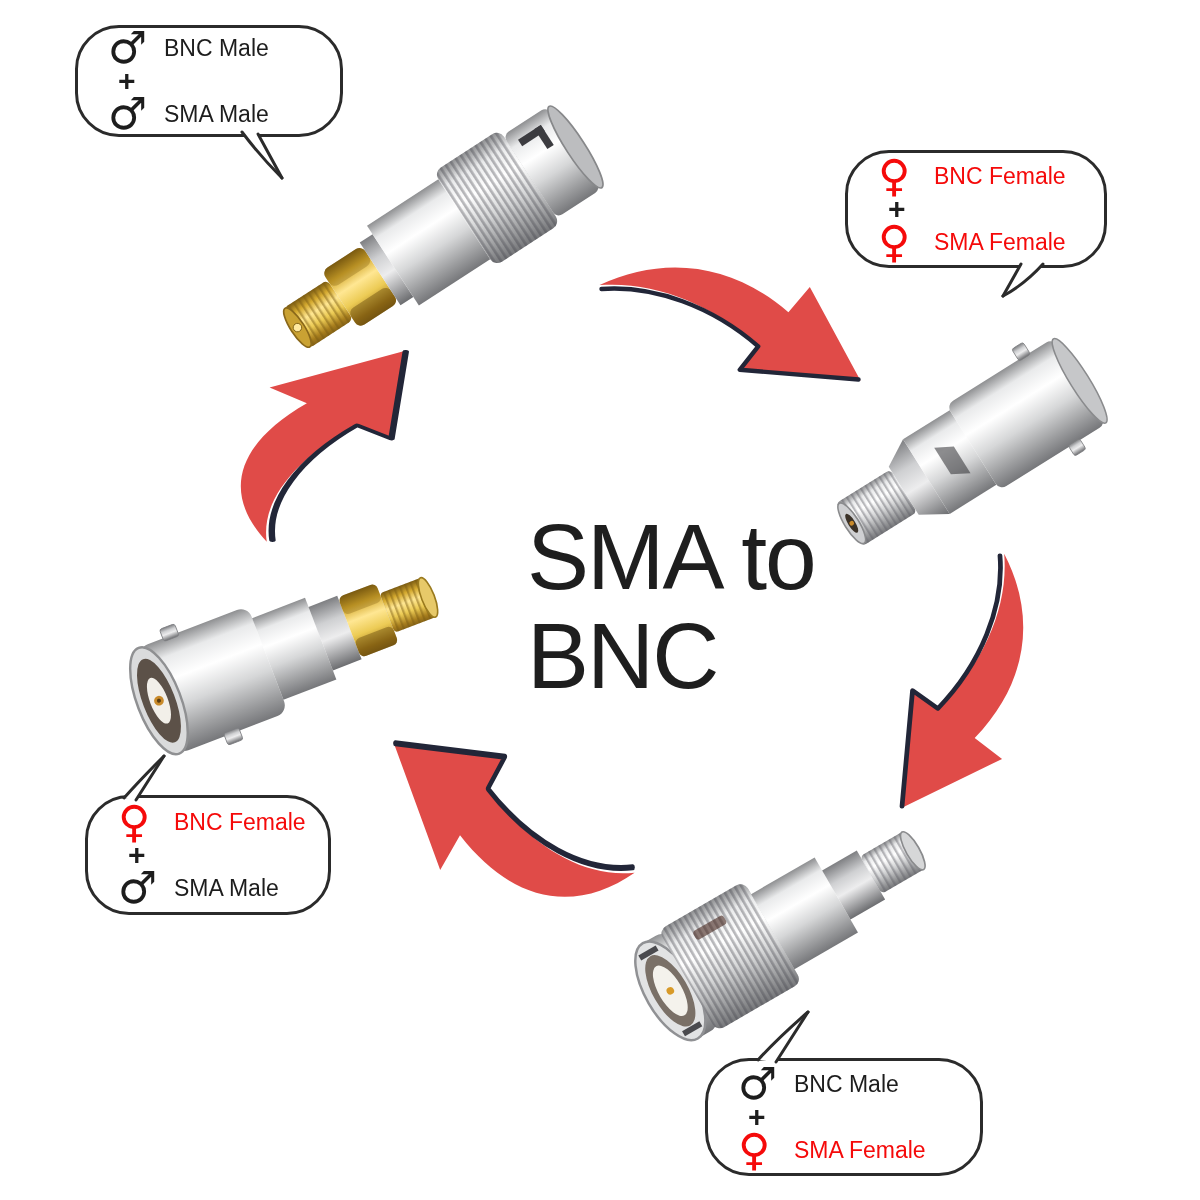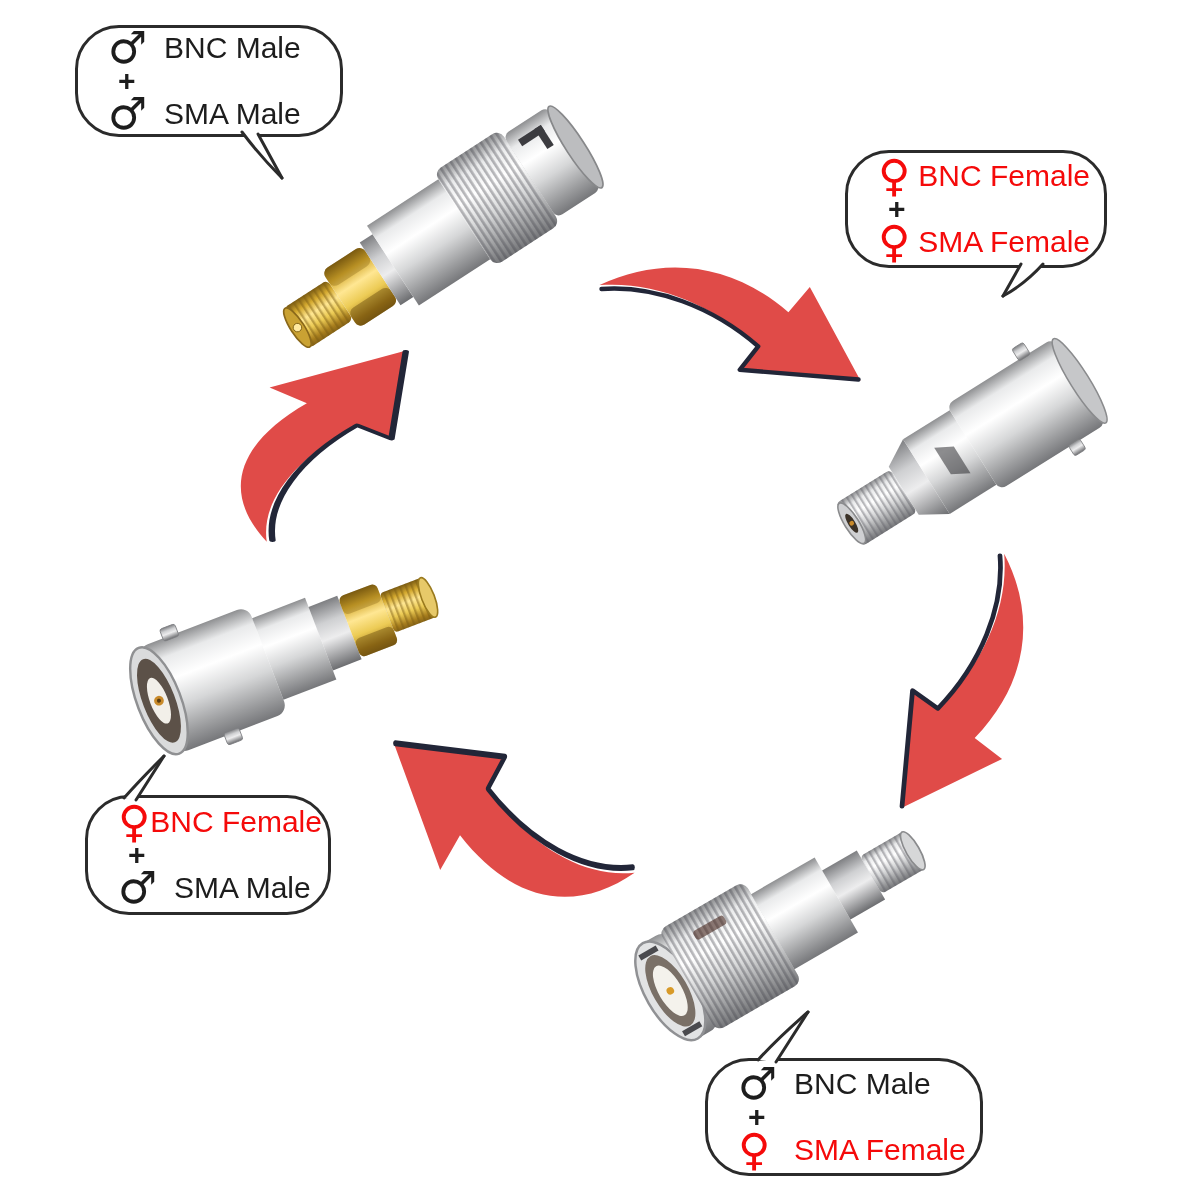--- a/index.html
+++ b/index.html
@@ -7,21 +7,21 @@
           font-family:"Liberation Sans",sans-serif;}
 
   
   .bubble{position:absolute;box-sizing:border-box;background:#fff;
           border:3px solid var(--bubble-border,#2b2b2b);border-radius:44px;
           display:flex;flex-direction:column;justify-content:center;
           padding:4px 14px 4px 30px;z-index:5;}
   .b-line{display:flex;align-items:center;height:46px;}
   .gsym{font-family:"DejaVu Sans",sans-serif;font-size:44px;font-weight:700;
         width:56px;line-height:44px;text-align:left;}
-  .glabel{font-size:30px;font-weight:500;letter-spacing:0;white-space:nowrap;}
+  .glabel{font-size:23px;font-weight:500;letter-spacing:0;white-space:nowrap;}
   .b-plus{font-size:30px;font-weight:700;height:26px;line-height:22px;
           padding-left:10px;color:var(--male,#1d1d1d);}
   [data-gender="male"]{color:var(--male,#1d1d1d);}
   [data-gender="female"]{color:var(--female,#f50a0a);}
   .tail{position:absolute;z-index:6;}
   .tail .t-fill{fill:#fff;stroke:none;}
   .tail .t-edge{fill:none;stroke:var(--bubble-border,#2b2b2b);stroke-width:3;stroke-linecap:round;}
 
   
   .title{position:absolute;left:527px;top:508px;color:var(--title,#1e1e1e);
@@ -175,20 +175,24 @@
     </g>
     <g>
       <rect x="182" y="48" width="88" height="104" fill="url(#met)"></rect>
       <rect x="270" y="66" width="48" height="68" fill="url(#metD)"></rect>
       <rect x="318" y="74" width="60" height="52" rx="5" fill="url(#met)"></rect>
       <rect x="318" y="74" width="60" height="52" rx="5" fill="url(#threadS)"></rect>
       <ellipse cx="376" cy="100" rx="8" ry="26" fill="#d6d7d8" stroke="#8a8b8d" stroke-width="2"></ellipse>
     </g>
   </svg>
 
+  <div class="title">
+    <div>SMA to</div>
+    <div>BNC</div>
+  </div>
 
   <div class="bubble" style="left:75px;top:25px;width:268px;height:112px;">
     <div class="b-line">
       <span class="gsym" data-gender="male">♂</span>
       <span class="glabel" data-gender="male">BNC Male</span>
     </div>
     <div class="b-plus">+</div>
     <div class="b-line">
       <span class="gsym" data-gender="male">♂</span>
       <span class="glabel" data-gender="male">SMA Male</span>

